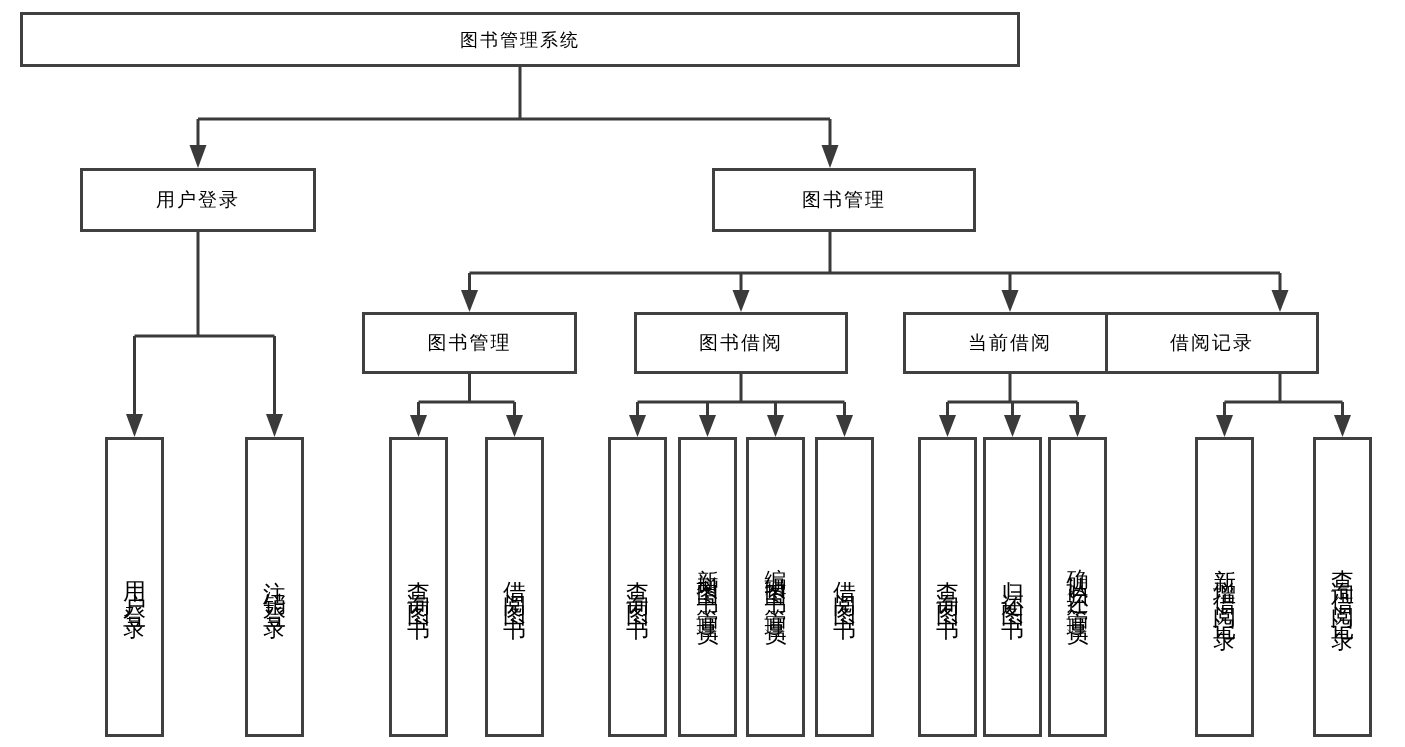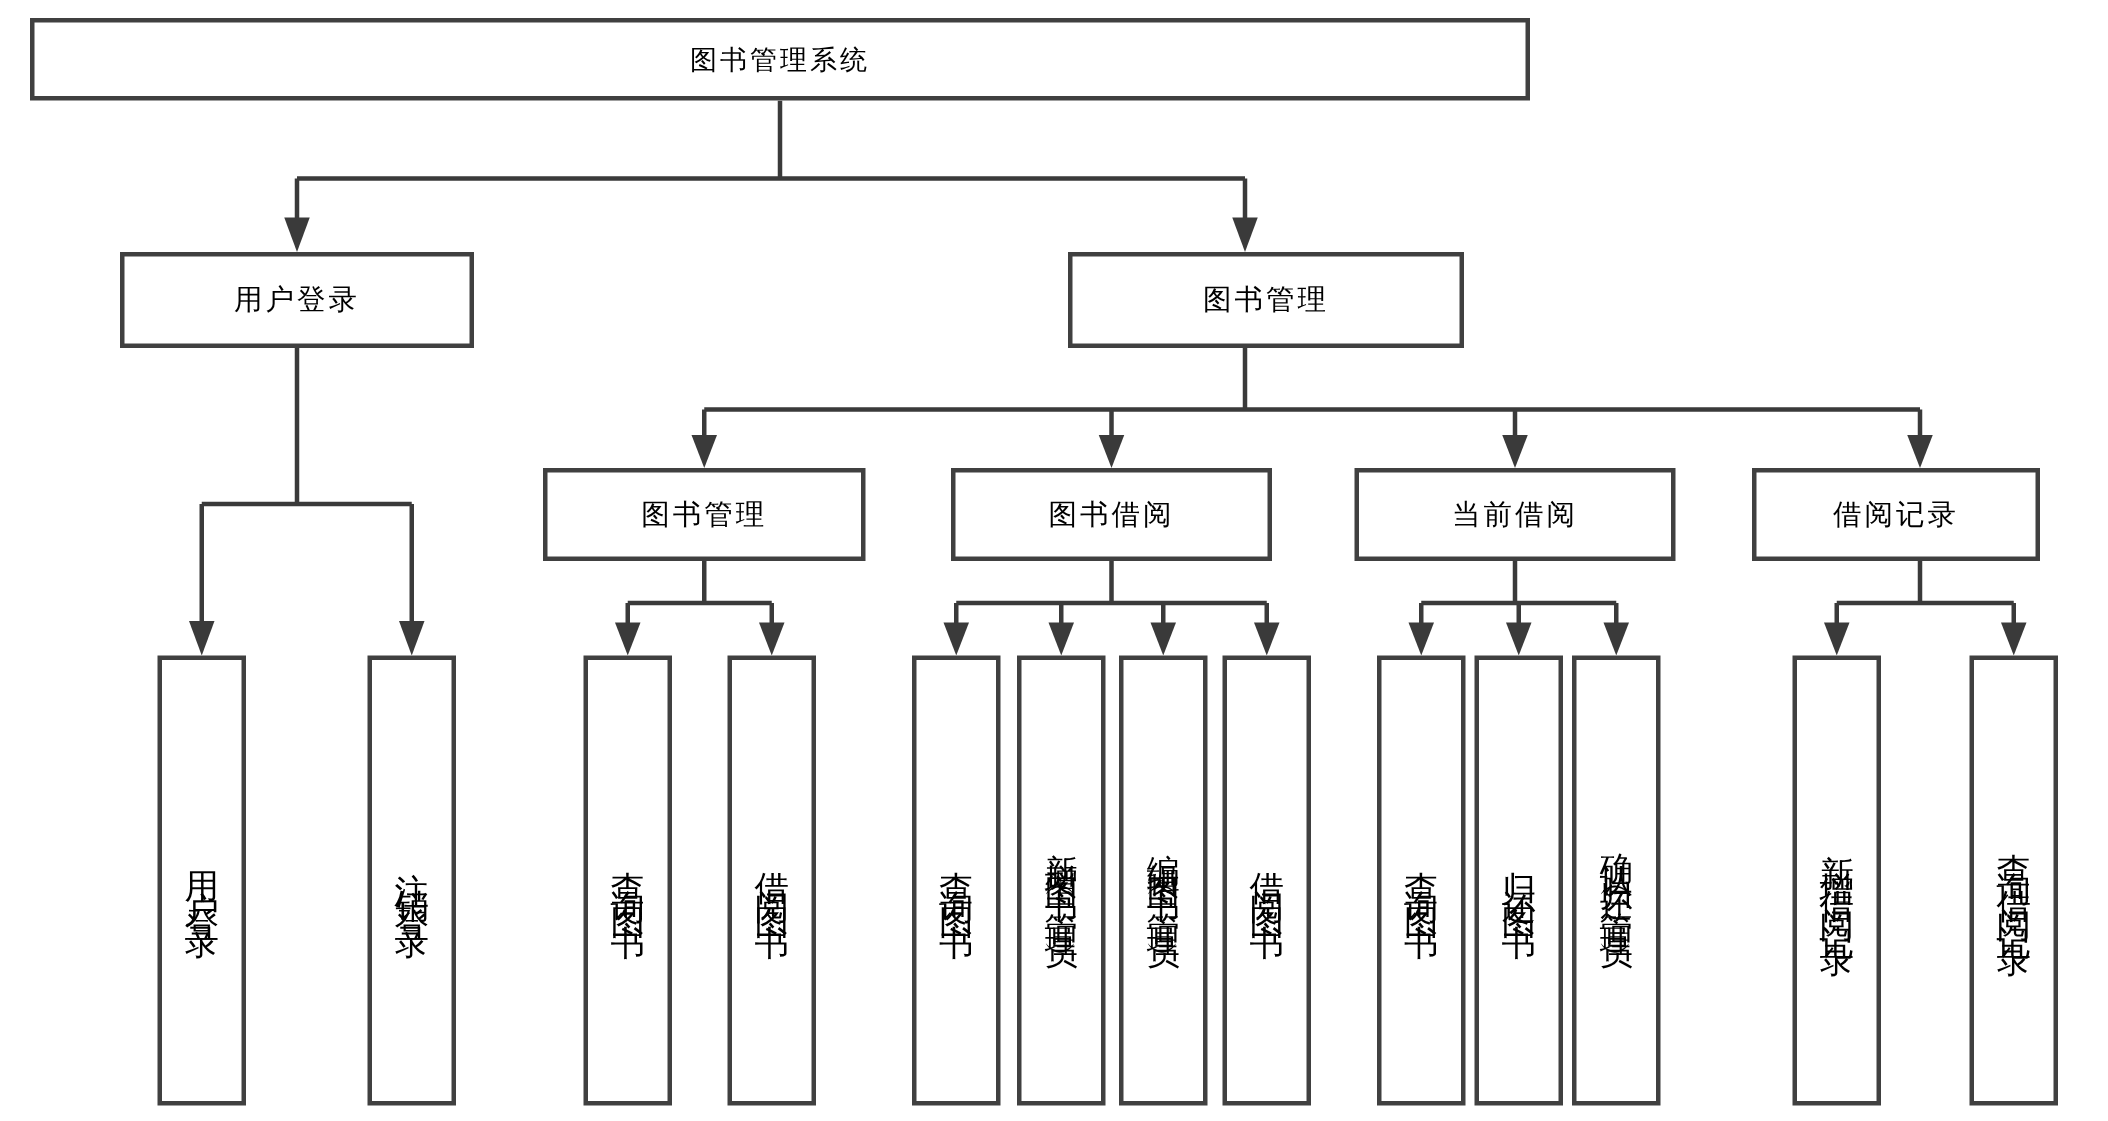--- a/index.html
+++ b/index.html
@@ -105,21 +105,21 @@
 
   <div class="node box-h" style="left:362px;top:312px;width:215px;height:62px">
     <span class="lbl">图书管理</span>
   </div>
   <div class="node box-h" style="left:903px;top:312px;width:214px;height:62px">
     <span class="lbl">当前借阅</span>
   </div>
   <div class="node box-h" style="left:634px;top:312px;width:214px;height:62px">
     <span class="lbl">图书借阅</span>
   </div>
-  <div class="node box-h" style="left:1168px;top:312px;width:192px;height:62px">
+  <div class="node box-h" style="left:1105px;top:312px;width:214px;height:62px">
     <span class="lbl">借阅记录</span>
   </div>
 
   <div class="node box-v" style="left:105px;top:437px;width:59px;height:300px">
     <span class="vlbl">用户登录</span>
   </div>
   <div class="node box-v" style="left:245px;top:437px;width:59px;height:300px">
     <span class="vlbl">注销登录</span>
   </div>
 

